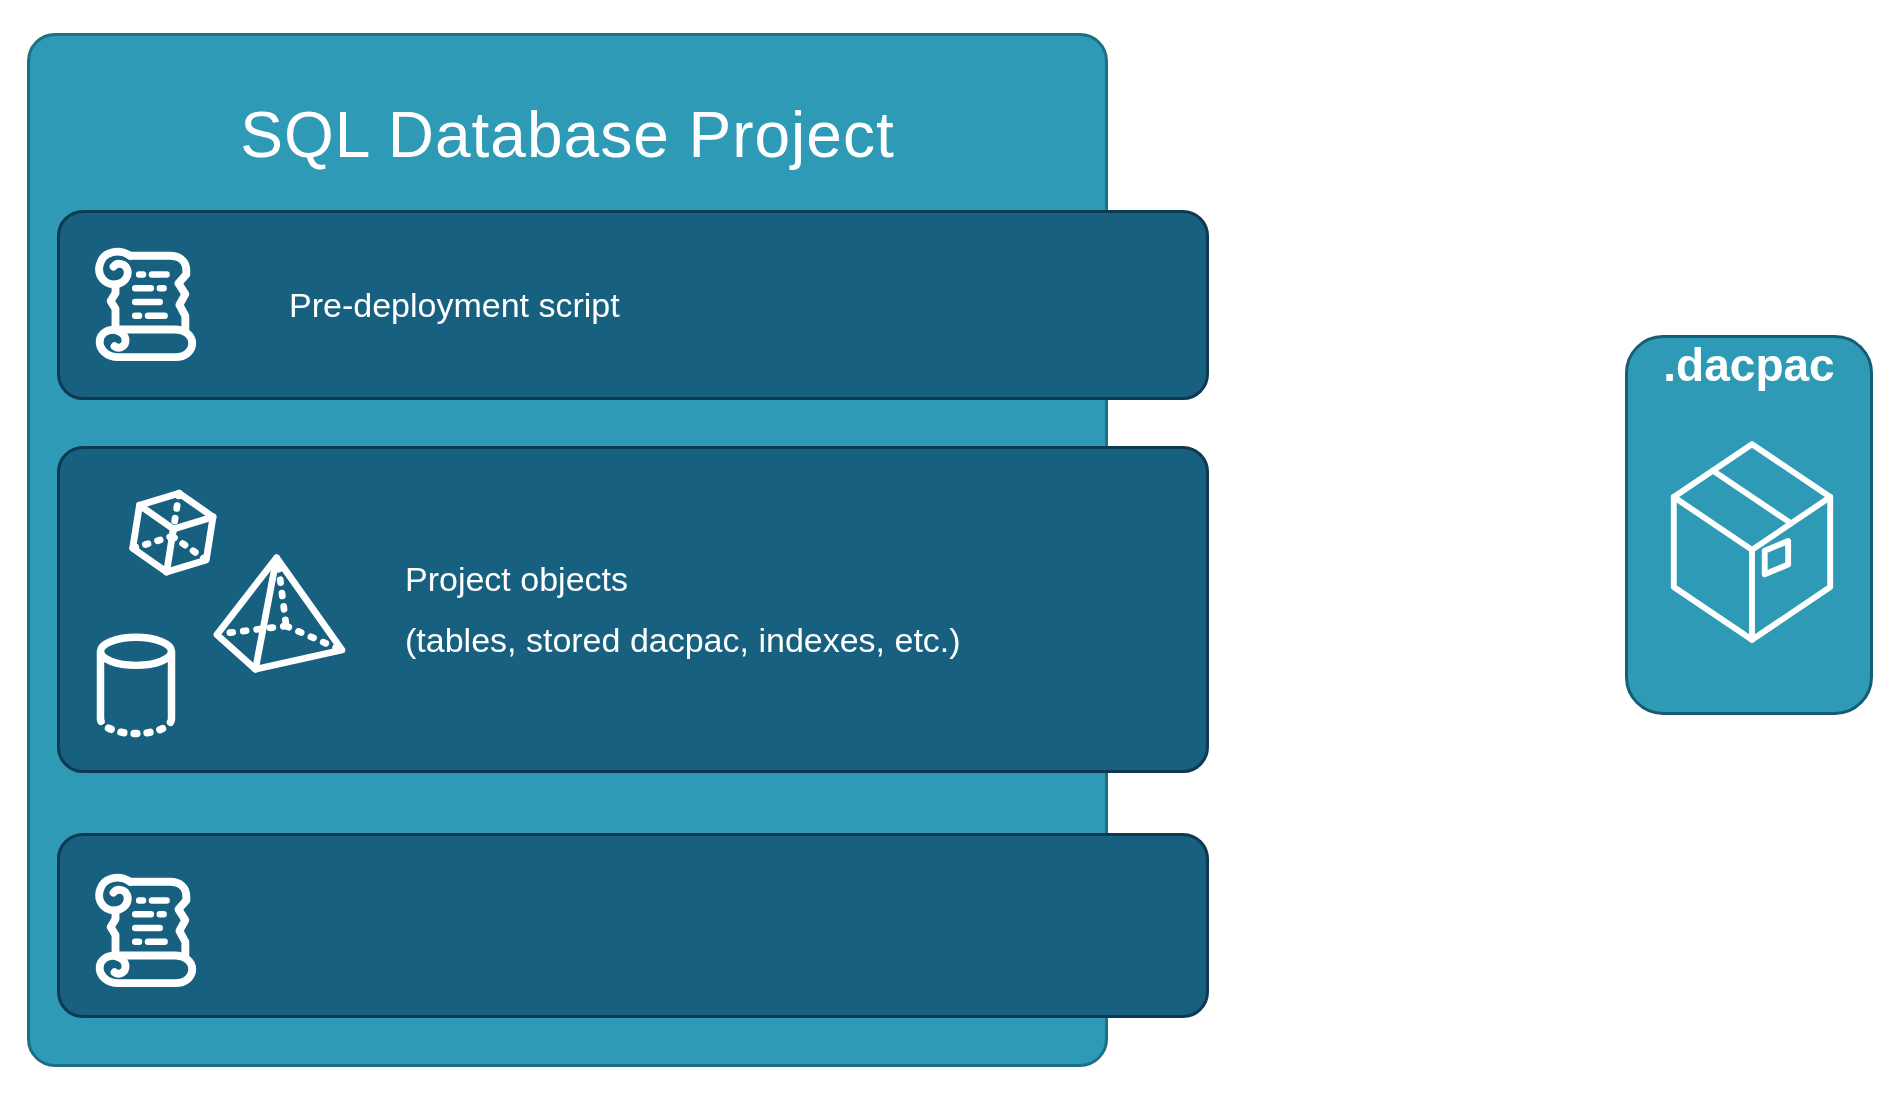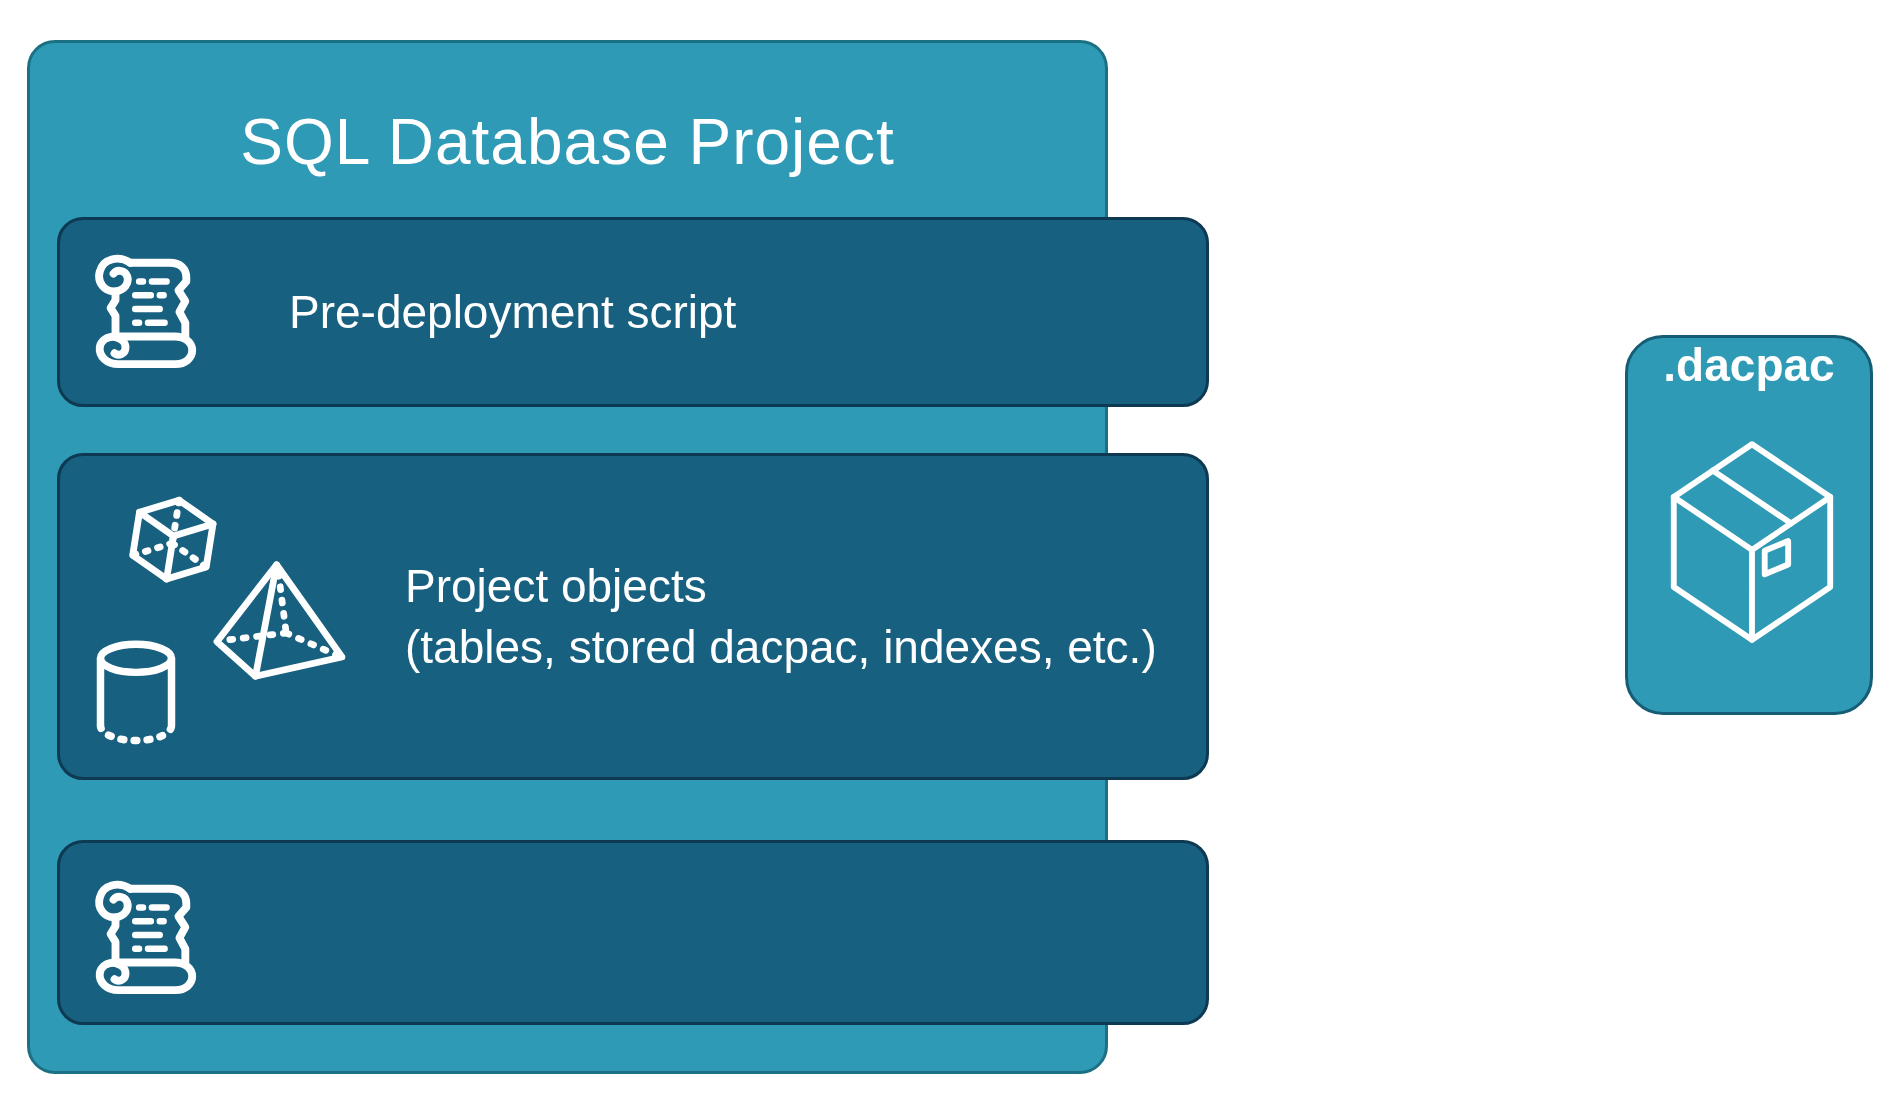--- a/index.html
+++ b/index.html
@@ -11,33 +11,33 @@
     --dac-border:#155C74;
     --txt:#FFFFFF;
     --bg:#FFFFFF;
   }
   *{margin:0;padding:0;box-sizing:border-box;}
   html,body{width:1900px;height:1100px;background:var(--bg);
     font-family:"Liberation Sans","DejaVu Sans",sans-serif;overflow:hidden;}
   .canvas{position:relative;width:1900px;height:1100px;background:var(--bg);}
 
   
-  .project-box{position:absolute;left:27px;top:40px;width:1081px;height:1034px;
+  .project-box{position:absolute;left:27px;top:33px;width:1081px;height:1034px;
     background:var(--teal);border:3px solid var(--teal-border);border-radius:28px;}
   .project-title{position:absolute;left:0;top:58px;width:100%;text-align:center;
     color:var(--txt);font-size:64px;line-height:1.3;font-weight:400;letter-spacing:1px;}
 
   
   .panel{position:absolute;left:27px;width:1152px;background:var(--panel);
     border:3px solid var(--panel-border);border-radius:26px;color:var(--txt);}
   .panel-1{top:174px;height:190px;}
   .panel-2{top:410px;height:327px;}
   .panel-3{top:797px;height:185px;}
   .panel-label{position:absolute;left:229px;top:50%;transform:translateY(-50%);
-    font-size:46px;line-height:61px;white-space:nowrap;}
+    font-size:34px;line-height:61px;white-space:nowrap;}
   .panel-2 .panel-label{left:345px;}
 
   .icon{position:absolute;}
   .scroll-pos-1{left:26px;top:28px;width:118px;height:124px;}
   .scroll-pos-3{left:26px;top:31px;width:118px;height:124px;}
   .cube-pos{left:53px;top:29px;width:118px;height:120px;}
   .pyramid-pos{left:151px;top:102px;width:135px;height:125px;}
   .cylinder-pos{left:31px;top:179px;width:90px;height:114px;}
 
   

